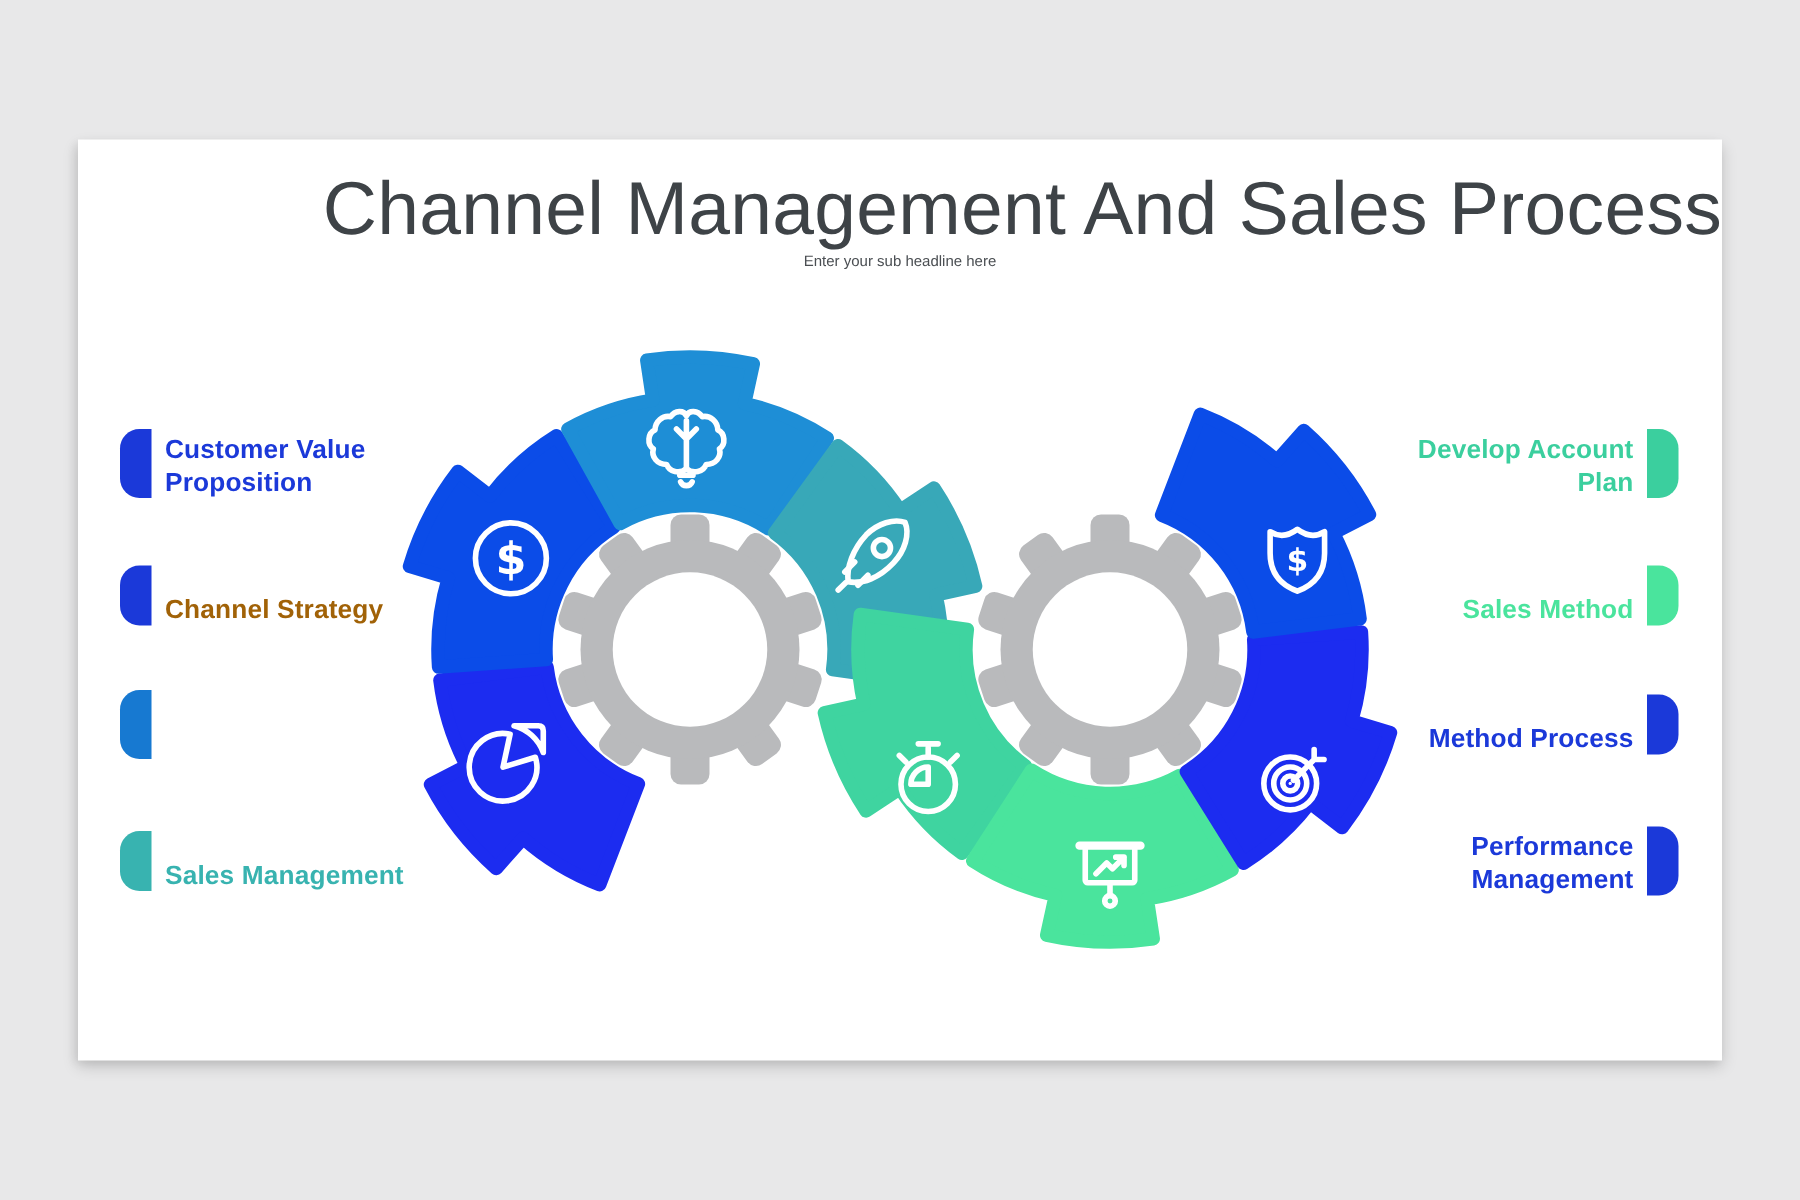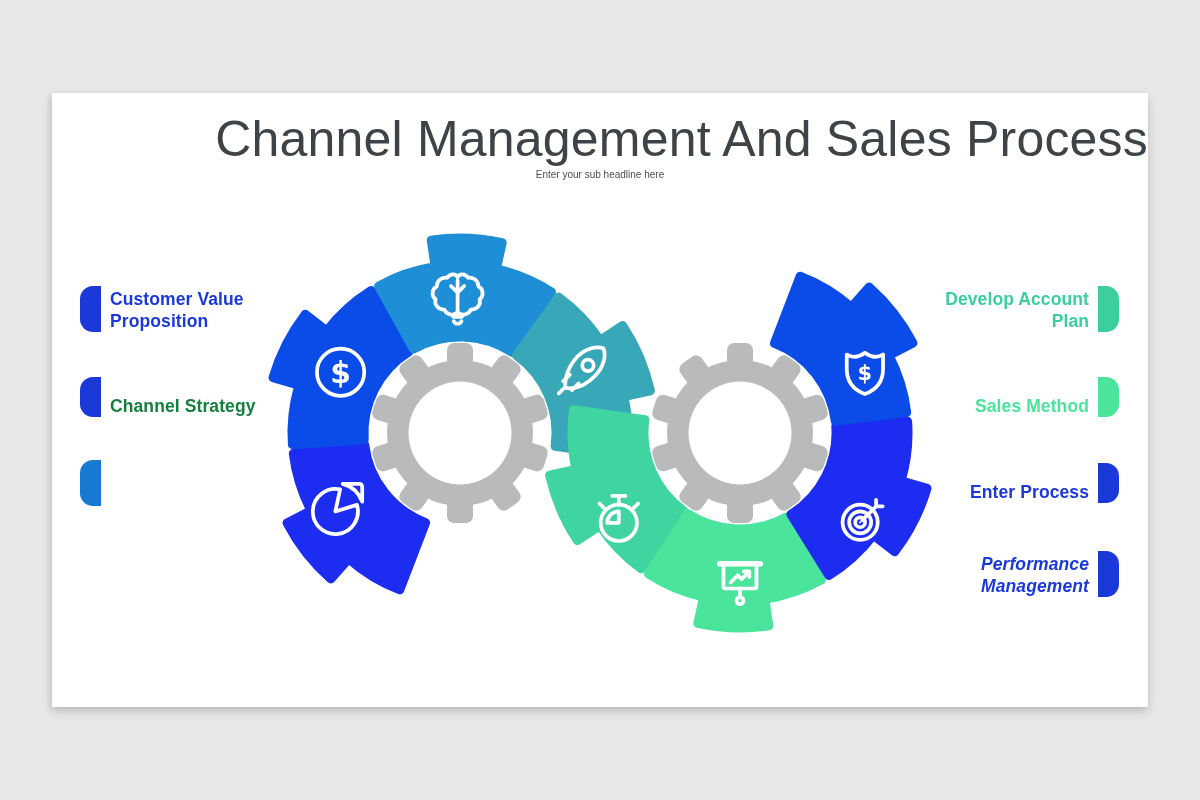--- a/index.html
+++ b/index.html
@@ -47,40 +47,44 @@
 
   <div class="title">Channel Management And Sales Process</div>
   <div class="subtitle">Enter your sub headline here</div>
 
   <div class="label-row left" style="top:216px">
     <span class="bar h2" style="background: rgb(27, 57, 217);"></span>
     <span class="label-text" style="color: rgb(27, 57, 217);">Customer Value Proposition</span>
   </div>
   <div class="label-row left" style="top:304px">
     <span class="bar h1" style="background: rgb(27, 57, 217);"></span>
-    <span class="label-text" style="color: #15803d;">Channel Strategy</span>
+    <span class="label-text" style="color: #a16207;">Channel Strategy</span>
   </div>
   <div class="label-row left" style="top:390px">
     <span class="bar h2" style="background: rgb(23, 121, 209);"></span>
+  </div>
+  <div class="label-row left" style="top:481px">
+    <span class="bar h1" style="background: rgb(56, 179, 176);"></span>
+    <span class="label-text" style="color: rgb(56, 179, 176);">Sales Management</span>
   </div>
 
   <div class="label-row right" style="top:304px">
     <span class="label-text" style="color: rgb(74, 228, 157);">Sales Method</span>
     <span class="bar h1" style="background: rgb(74, 228, 157);"></span>
   </div>
   <div class="label-row right" style="top:216px">
     <span class="label-text" style="color: rgb(59, 207, 158);">Develop Account Plan</span>
     <span class="bar h2" style="background: rgb(59, 207, 158);"></span>
   </div>
   <div class="label-row right" style="top:390px">
-    <span class="label-text" style="color: rgb(27, 57, 217);">Enter Process</span>
+    <span class="label-text" style="color: rgb(27, 57, 217);">Method Process</span>
     <span class="bar h1" style="background: rgb(27, 57, 217);"></span>
   </div>
   <div class="label-row right" style="top:481px">
-    <span class="label-text" style="color: rgb(27, 57, 217); font-style: italic;">Performance Management</span>
+    <span class="label-text" style="color: rgb(27, 57, 217);">Performance Management</span>
     <span class="bar h2" style="background: rgb(27, 57, 217);"></span>
   </div>
 
   <div class="diagram">
     <svg id="diagram-svg" width="700" height="430" viewBox="0 0 700 430" xmlns="http://www.w3.org/2000/svg">
         <g>
           <rect x="197" y="118" width="26" height="28" rx="7" fill="#b9babc" transform="rotate(0 210 208)"></rect>
           <rect x="197" y="118" width="26" height="28" rx="7" fill="#b9babc" transform="rotate(36 210 208)"></rect>
           <rect x="197" y="118" width="26" height="28" rx="7" fill="#b9babc" transform="rotate(72 210 208)"></rect>
           <rect x="197" y="118" width="26" height="28" rx="7" fill="#b9babc" transform="rotate(108 210 208)"></rect>

